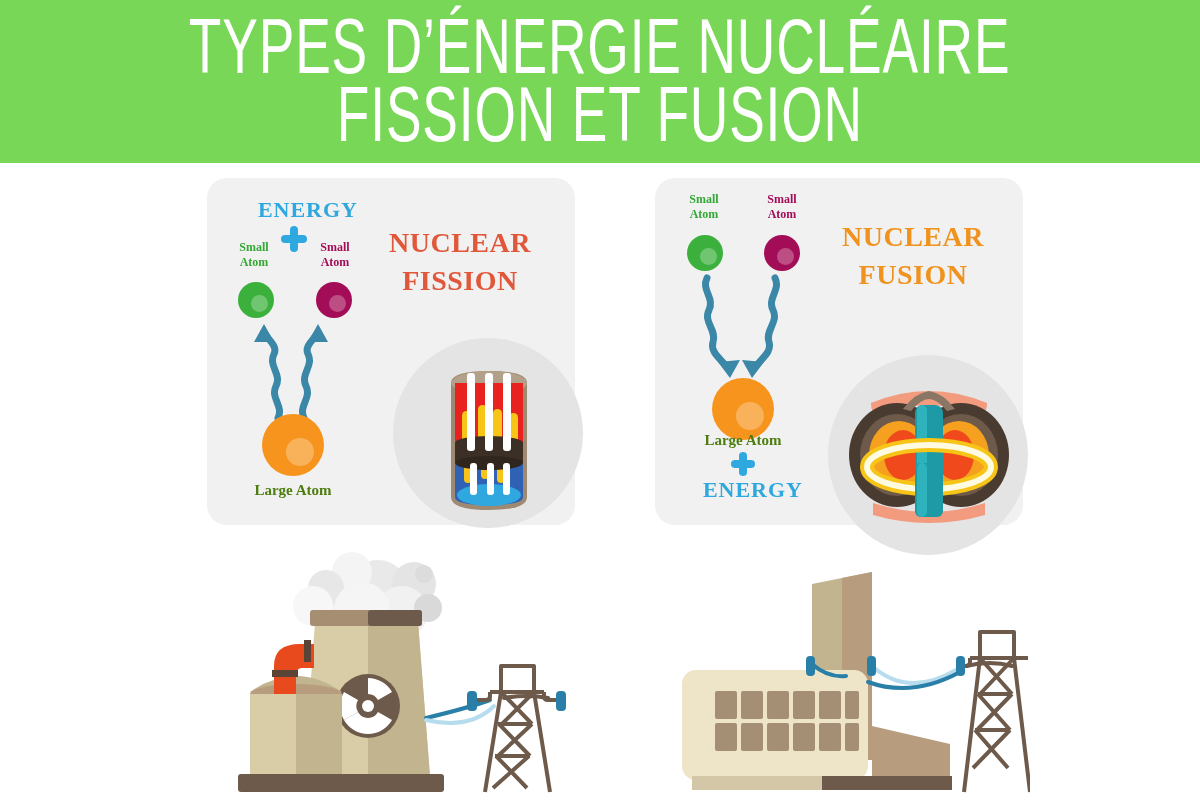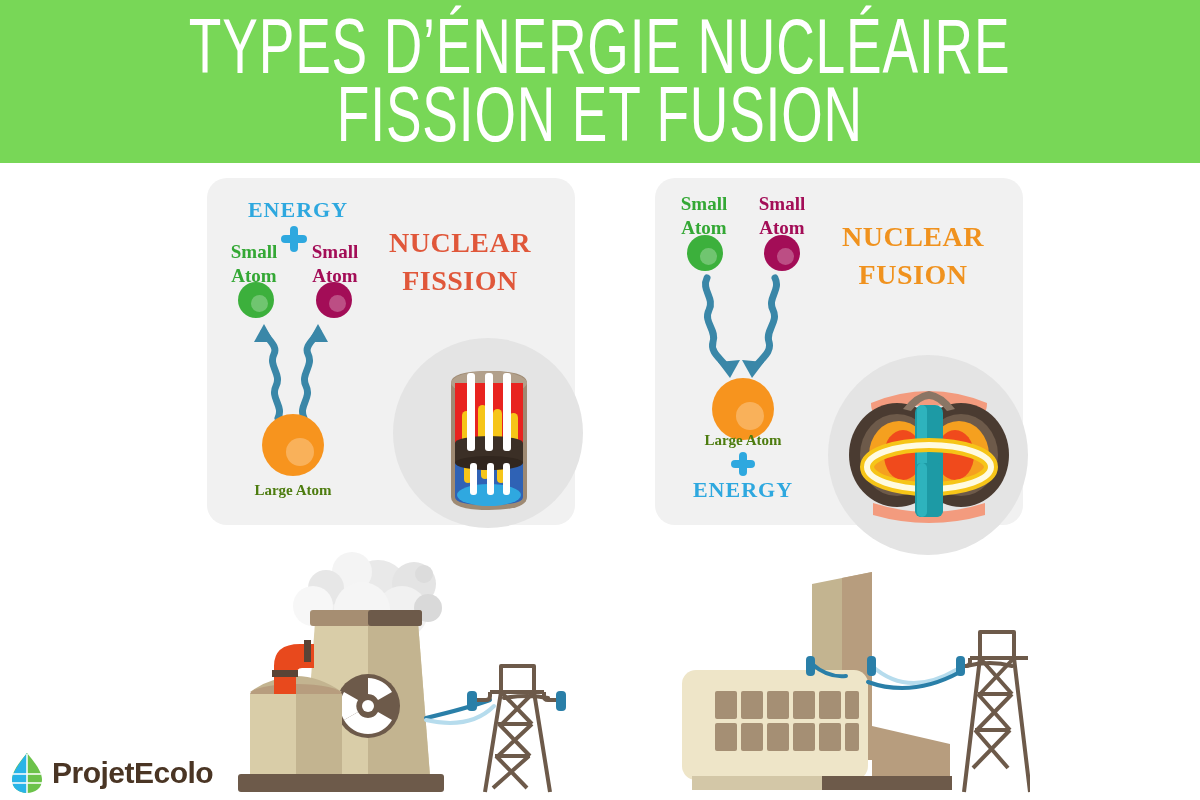--- a/index.html
+++ b/index.html
@@ -50,36 +50,36 @@
     text-align:center;
     white-space:pre-line;
   }
   #fission-title{left:370px;top:224px;width:180px;color:#e0573a;}
   #fusion-title{left:818px;top:218px;width:190px;color:#f0921e;}
 
   .lbl{
     position:absolute;
     font-family:"Liberation Serif", serif;
     font-weight:bold;
-    font-size:19px;
+    font-size:12px;
     line-height:1.25;
     text-align:center;
     white-space:pre-line;
   }
   .lbl-green{color:#34a835;}
   .lbl-purple{color:#a30d57;}
   .lbl-orange{color:#4d7c0f;}
   .energy{
     position:absolute;
     font-family:"Liberation Serif", serif;
     font-weight:bold;
     font-size:22px;
     letter-spacing:1px;
     color:#2ea8df;
-    text-align:center;
+    text-align:right;
   }
 
   .atom{position:absolute;border-radius:50%;}
   .atom .hl{
     position:absolute;border-radius:50%;
     background:rgba(255,255,255,.27);
   }
   .atom-green{background:#3cb03c;}
   .atom-purple{background:#a30d57;}
   .atom-orange{background:#f7941e;}
@@ -365,26 +365,14 @@
       <path d="M310 110 L368 110"></path>
       <path d="M320 110 L320 84 L354 84 L354 110"></path>
       <path d="M320 110 L304 244 M354 110 L370 244"></path>
       <path d="M320 110 L352 146 M354 110 L320 146"></path>
       <path d="M318 146 L350 182 M352 146 L317 182"></path>
       <path d="M315 182 L348 220 M350 182 L313 220"></path>
       <path d="M318 146 L352 146 M315 182 L349 182"></path>
     </g>
   </svg>
 
-  <div id="logo">
-    <svg width="34" height="42" viewBox="0 0 34 42">
-      <path d="M17 1 C26 12, 32 20, 32 28 C32 36, 25 41, 17 41 C9 41, 2 36, 2 28 C2 20, 8 12, 17 1 Z" fill="#6cc24a"></path>
-      <path d="M17 1 C12 8, 2 20, 2 28 C2 36, 9 41, 17 41 Z" fill="#29b4e8"></path>
-      <g stroke="#ffffff" stroke-width="1.6" fill="none" opacity=".95">
-        <path d="M3 22 L31 22"></path>
-        <path d="M2 31 L32 31"></path>
-        <path d="M17 2 L17 41"></path>
-      </g>
-    </svg>
-    <div id="logo-text">ProjetEcolo</div>
-  </div>
 
 </div>
 
 </body></html>

